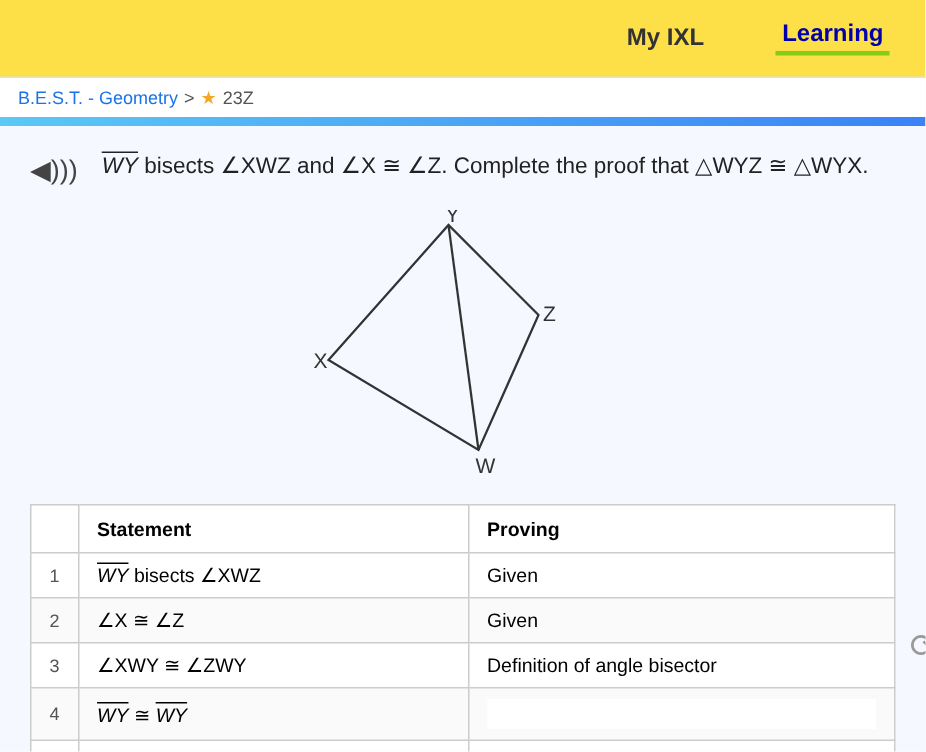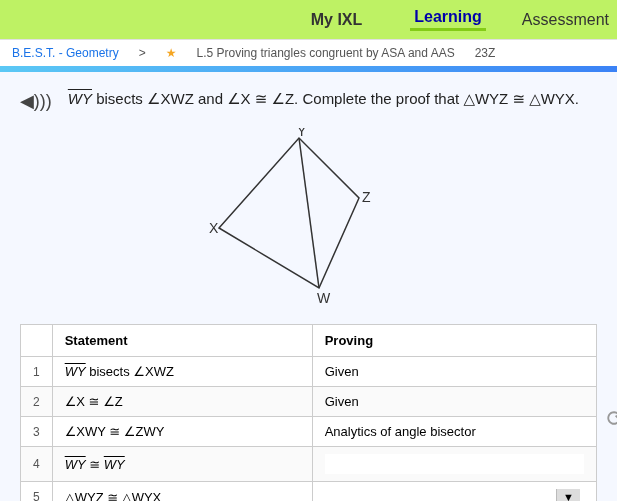--- a/index.html
+++ b/index.html
@@ -3,24 +3,24 @@
   <meta charset="utf-8">
   <style>
     * { box-sizing: border-box; margin: 0; padding: 0; }
     body { font-family: Arial, sans-serif; background: #fff; width: 617px; height: 501px; overflow: hidden; }
 
     
     .top-nav {
       display: flex;
       align-items: center;
       justify-content: flex-end;
-      background: #bef264;
+      background: #fde047;
       border-bottom: 1px solid #e0e0e0;
-      padding: 0 4px;
-      height: 40px;
+      padding: 0 24px;
+      height: 52px;
     }
     .nav-items {
       display: flex;
       gap: 32px;
       align-items: center;
     }
     .nav-item {
       font-size: 16px;
       color: #333;
       cursor: pointer;
@@ -39,21 +39,21 @@
       margin-right: 16px;
     }
 
     
     .breadcrumb {
       font-size: 12px;
       color: #555;
       padding: 6px 12px;
       display: flex;
       align-items: center;
-      gap: 20px;
+      gap: 4px;
       background: #fff;
     }
     .breadcrumb span { color: #555; }
     .breadcrumb a { color: #1a73e8; text-decoration: none; }
     .breadcrumb .chevron { color: #555; }
     .breadcrumb .star { color: #f5a623; }
 
     
     .blue-bar {
       height: 6px;
@@ -138,29 +138,27 @@
       position: relative;
     }
   </style>
 </head>
 <body>
 
 <div class="top-nav">
   <div class="nav-items">
     <span class="nav-logo">My IXL</span>
     <span class="nav-item active">Learning</span>
-    <span class="nav-item">Assessment</span>
   </div>
 </div>
 
 <div class="breadcrumb">
   <a href="#">B.E.S.T. - Geometry</a>
   <span class="chevron">&gt;</span>
   <span class="star">★</span>
-  <span>L.5 Proving triangles congruent by ASA and AAS</span>
   <span>23Z</span>
 </div>
 
 <div class="blue-bar"></div>
 
 <div class="main-content">
 
   <div class="problem-area">
     <div class="speaker-icon">◀)))</div>
     <div class="problem-text">
@@ -203,21 +201,21 @@
 
         <tr>
           <td class="row-num">2</td>
           <td class="statement-col">∠X ≅ ∠Z</td>
           <td>Given</td>
         </tr>
 
         <tr>
           <td class="row-num">3</td>
           <td class="statement-col">∠XWY ≅ ∠ZWY</td>
-          <td>Analytics of angle bisector</td>
+          <td>Definition of angle bisector</td>
         </tr>
 
         <tr>
           <td class="row-num">4</td>
           <td class="statement-col">
             <span class="overline">WY</span> ≅ <span class="overline">WY</span>
           </td>
           <td>
             <input class="input-cell" type="text" value="" placeholder="" style="">
           </td>

